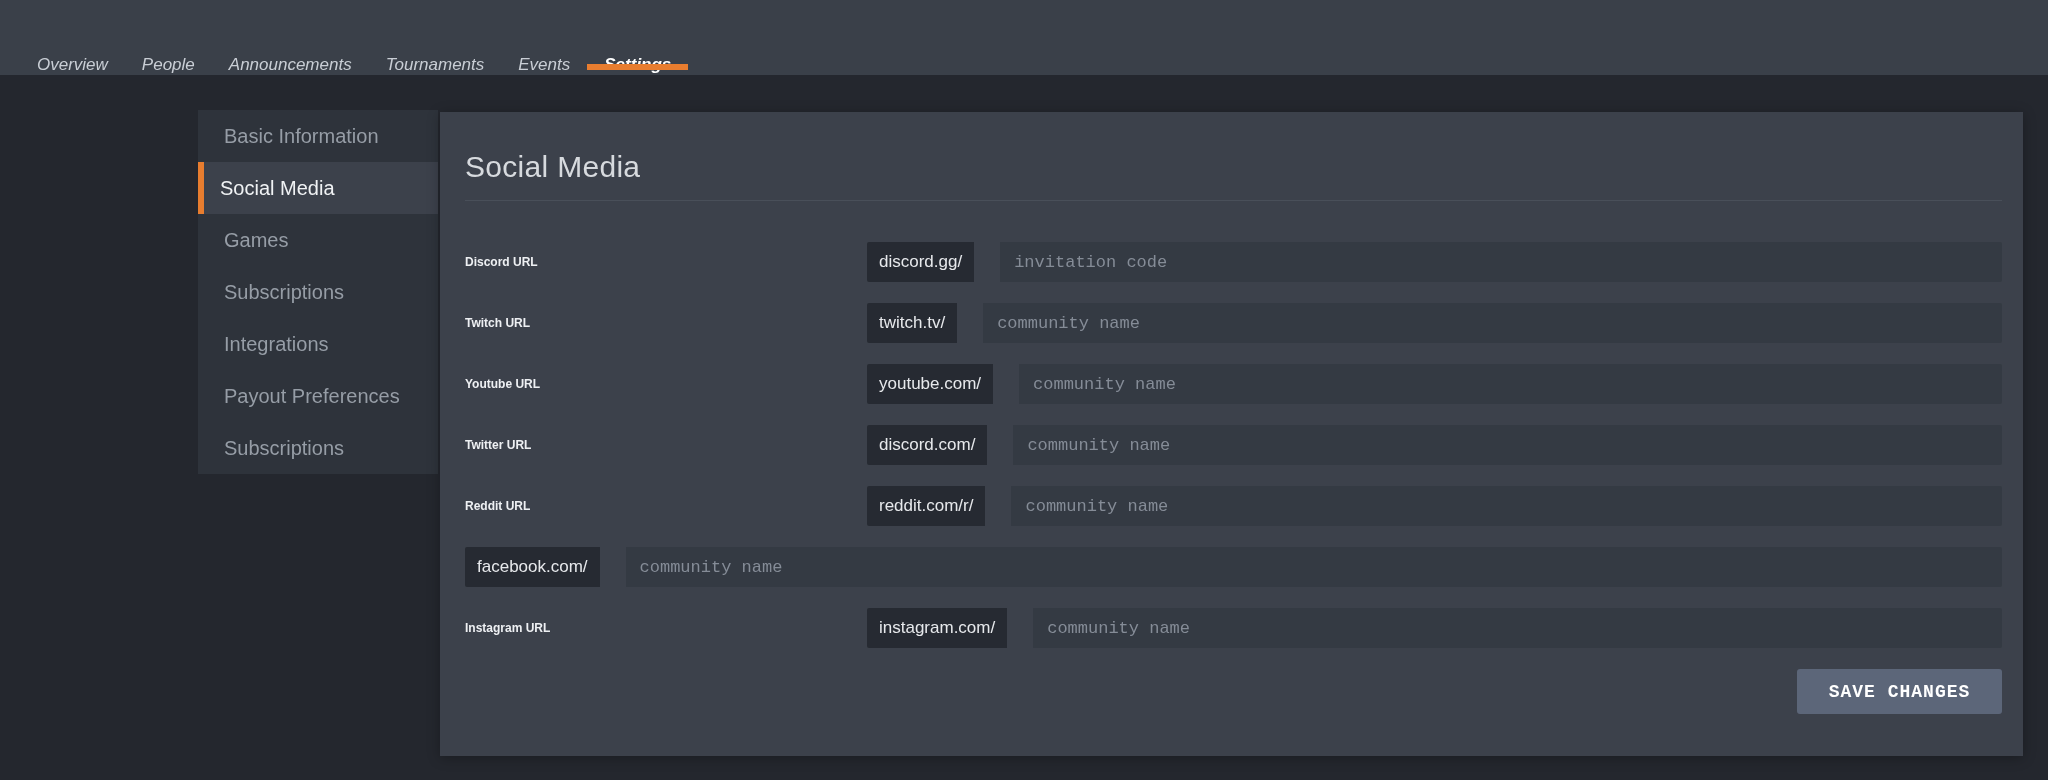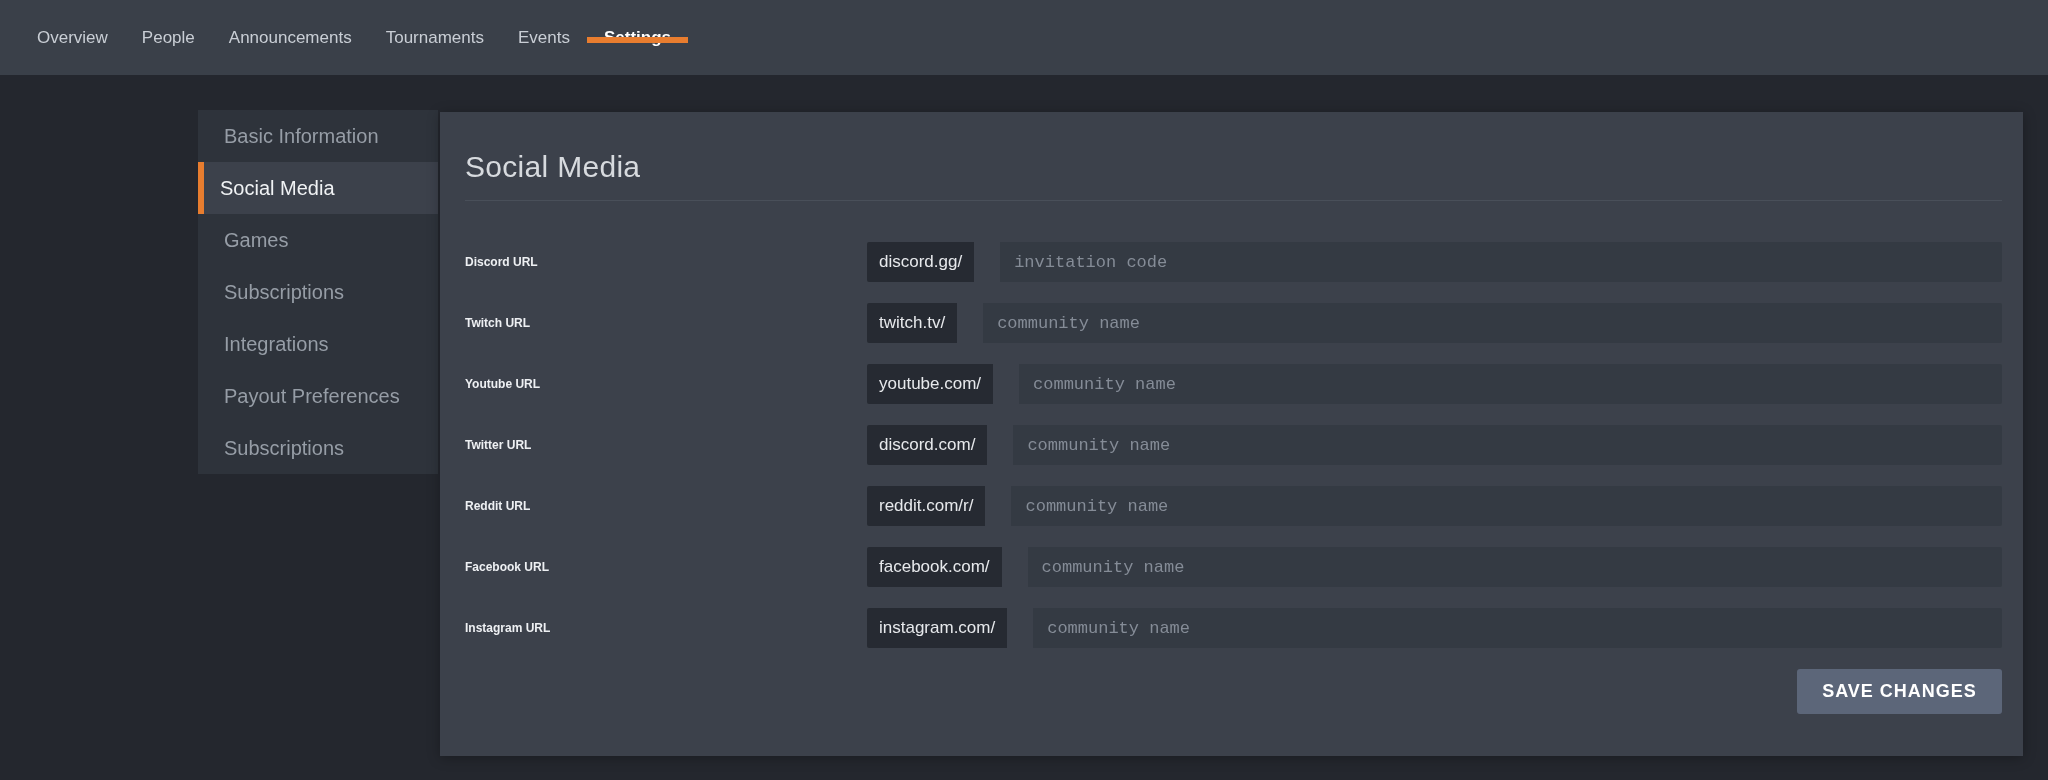--- a/index.html
+++ b/index.html
@@ -19,22 +19,23 @@
     position:relative;
     background:var(--page-bg);
     font-family:"Liberation Sans","DejaVu Sans",sans-serif;
     overflow:hidden;
   }
 
   
   .top-nav{
     position:absolute;left:0;top:0;width:2048px;height:75px;
     background:var(--nav-bg);
-    display:flex;align-items:center;
+    display:flex;align-items:flex-end;
     padding-left:20px;
+    font-style:italic;
   }
   .nav-item{
     position:relative;
     display:flex;align-items:center;
     padding:0 17px;
     font-size:17px;
     color:#c9ced5;
     cursor:pointer;
     white-space:nowrap;
   }
@@ -133,21 +134,21 @@
     margin-top:21px;
     display:flex;
     justify-content:flex-end;
   }
   .save-button{
     width:205px;height:45px;
     background:var(--save-bg);
     color:#ffffff;
     border:none;
     border-radius:3px;
-    font-family:Liberation Sans, sans-serif;
+    font-family:Liberation Mono, monospace;
     font-size:18px;
     font-weight:bold;
     letter-spacing:1px;
     cursor:pointer;
   }
 </style>
 </head>
 <body>
 
 <nav class="top-nav">
@@ -229,21 +230,20 @@
     </div>
   </div>
       <div class="field-row">
     <label class="field-label">Reddit URL</label>
     <div class="input-group">
       <span class="input-prefix">reddit.com/r/</span>
       <input type="text" class="text-input" placeholder="community name" style="">
     </div>
   </div>
       <div class="field-row">
-    <label class="field-label">Facebook URL</label>
     <div class="input-group">
       <span class="input-prefix">facebook.com/</span>
       <input type="text" class="text-input" placeholder="community name" style="">
     </div>
   </div>
       <div class="field-row">
     <label class="field-label">Instagram URL</label>
     <div class="input-group">
       <span class="input-prefix">instagram.com/</span>
       <input type="text" class="text-input" placeholder="community name" style="">

